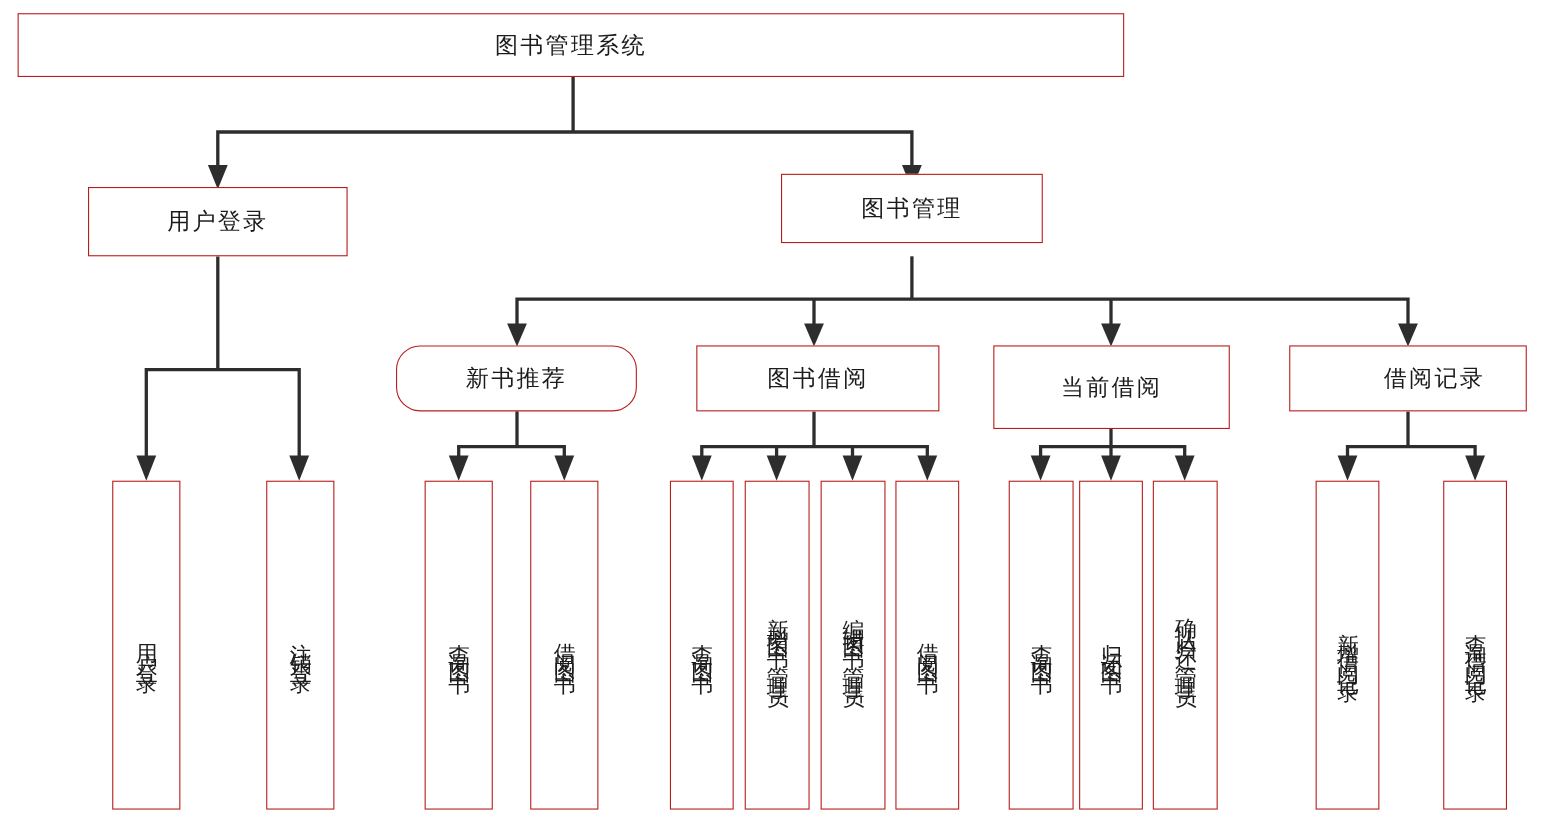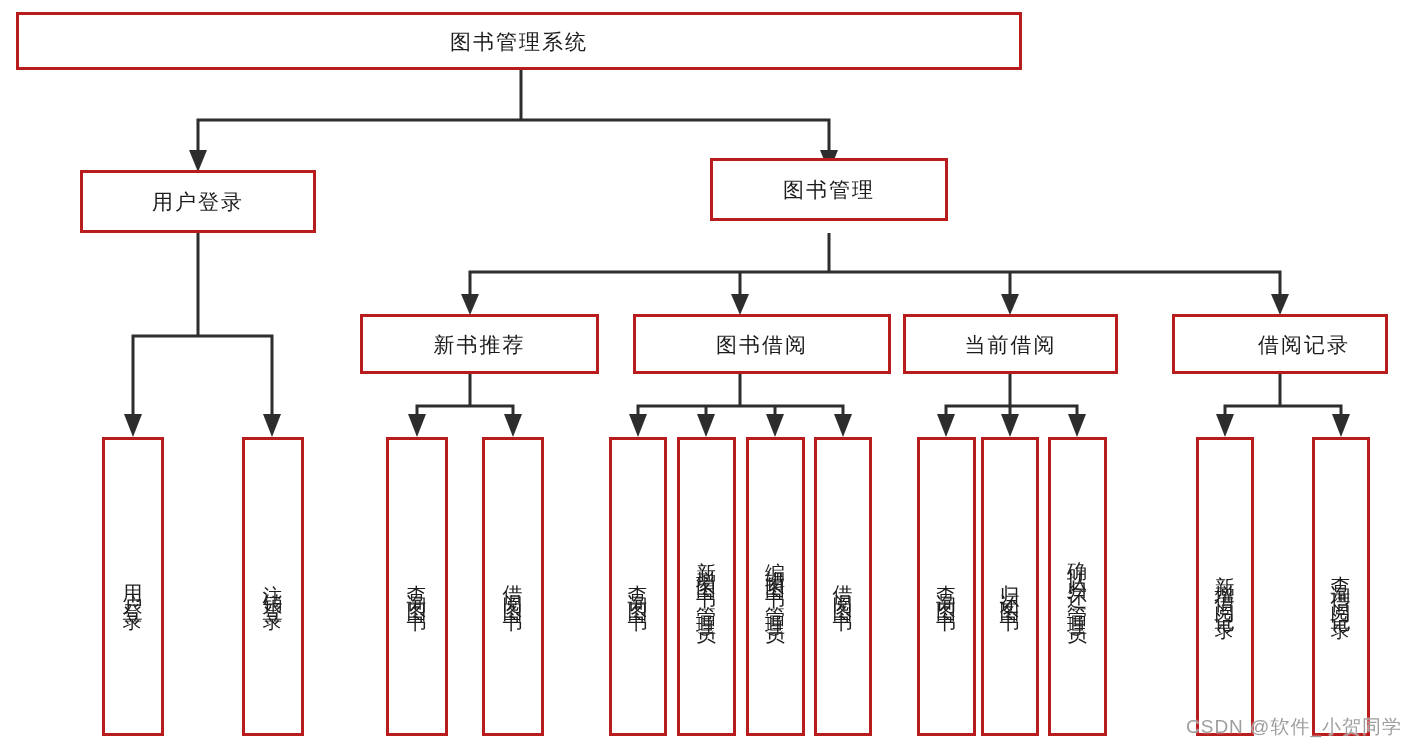--- a/index.html
+++ b/index.html
@@ -17,21 +17,21 @@
   }
   .connector-layer {
     position: absolute;
     left: 0;
     top: 0;
     z-index: 1;
   }
   .node {
     position: absolute;
     box-sizing: border-box;
-    border: 3px solid #b91c1c;
+    border: 1px solid #b91c1c;
     background: #ffffff;
     color: #1c1c1c;
     display: flex;
     align-items: center;
     justify-content: center;
     z-index: 2;
   }
   .node.h {
     font-size: 21px;
     letter-spacing: 2px;
@@ -108,38 +108,37 @@
     <polyline points="1225,417 1225,406 1341,406 1341,417"></polyline>
     <polygon points="1216,414 1234,414 1225,437" fill="#2d2d2d" stroke="none"></polygon>
     <polygon points="1332,414 1350,414 1341,437" fill="#2d2d2d" stroke="none"></polygon>
   </svg>
 
   <div class="node h" style="left:16px; top:12px; width:1006px; height:58px;">图书管理系统</div>
 
   <div class="node h" style="left:80px; top:170px; width:236px; height:63px;">用户登录</div>
   <div class="node h" style="left:710px; top:158px; width:238px; height:63px;">图书管理</div>
 
-  <div class="node h" style="left:360px; top:314px; width:239px; height:60px;">新书推荐</div>
-  <div class="node h" style="left:633px; top:314px; width:258px; height:60px;">图书借阅</div>
-  <div class="node h" style="left:903px; top:314px; width:215px; height:60px;">当前借阅</div>
+  <div class="node h" style="left:360px; top:314px; width:219px; height:60px;border-radius:22px;">新书推荐</div>
+  <div class="node h" style="left:633px; top:314px; width:221px; height:60px;">图书借阅</div>
+  <div class="node h" style="left:903px; top:314px; width:215px; height:76px;">当前借阅</div>
   <div class="node h" style="left:1172px; top:314px; width:216px; height:60px;padding-left:48px;">借阅记录</div>
 
   <div class="node v" style="left:102px; top:437px; width:62px; height:299px;">用户登录</div>
   <div class="node v" style="left:242px; top:437px; width:62px; height:299px;">注销登录</div>
 
   <div class="node v" style="left:386px; top:437px; width:62px; height:299px;">查询图书</div>
   <div class="node v" style="left:482px; top:437px; width:62px; height:299px;">借阅图书</div>
 
   <div class="node v" style="left:609px; top:437px; width:58px; height:299px;">查询图书</div>
   <div class="node v" style="left:677px; top:437px; width:59px; height:299px;">新增图书（管理员）</div>
   <div class="node v" style="left:746px; top:437px; width:59px; height:299px;">编辑图书（管理员）</div>
   <div class="node v" style="left:814px; top:437px; width:58px; height:299px;">借阅图书</div>
 
   <div class="node v" style="left:917px; top:437px; width:59px; height:299px;">查询图书</div>
   <div class="node v" style="left:981px; top:437px; width:58px; height:299px;">归还图书</div>
   <div class="node v" style="left:1048px; top:437px; width:59px; height:299px;">确认归还（管理员）</div>
 
   <div class="node v" style="left:1196px; top:437px; width:58px; height:299px;">新增借阅记录</div>
   <div class="node v" style="left:1312px; top:437px; width:58px; height:299px;">查询借阅记录</div>
 
-  <div class="watermark">CSDN @软件_小贺同学</div>
 
 </div>
 
 </body></html>

